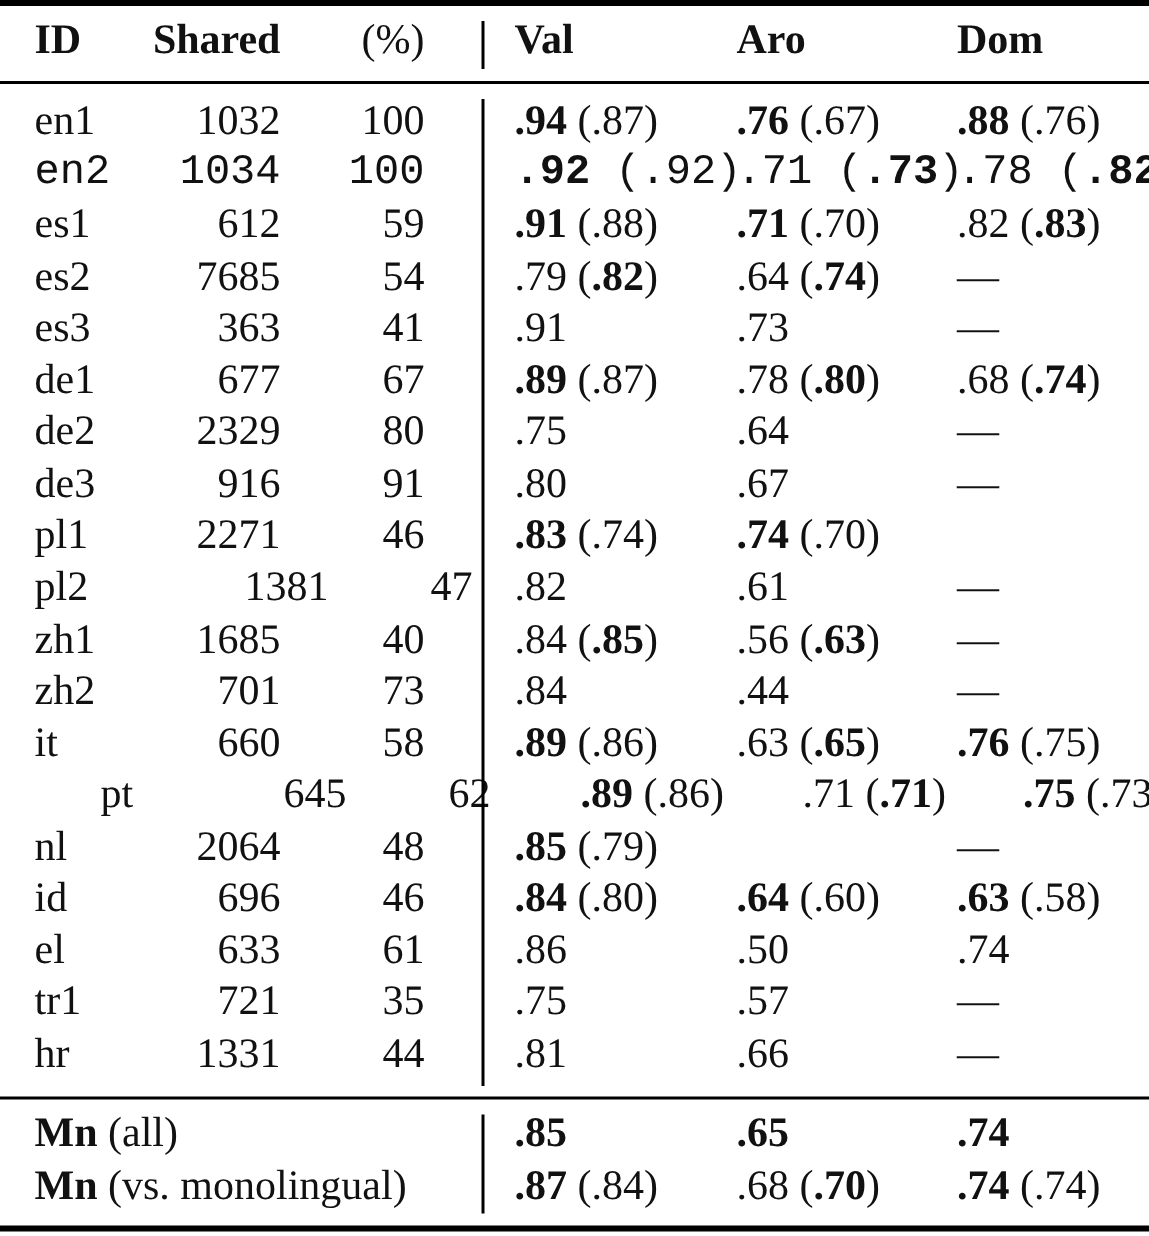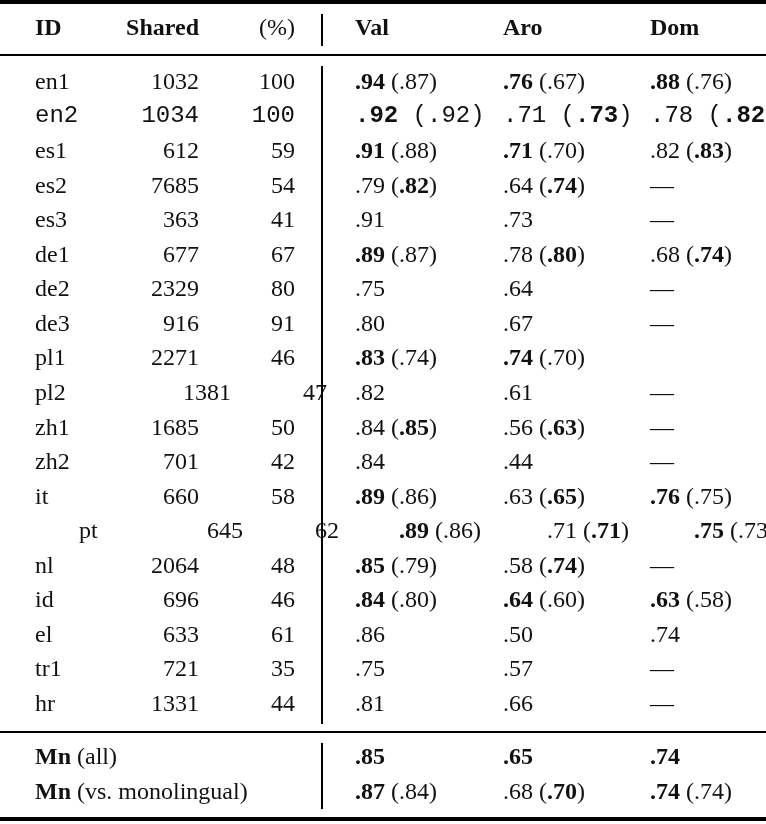--- a/index.html
+++ b/index.html
@@ -11,21 +11,21 @@
   .rule { position: absolute; left: 0; width: 766px; background: #000; }
   .rule.top { top: 0; height: 4px; }
   .rule.mid1 { top: 54px; height: 2px; }
   .rule.mid2 { top: 731px; height: 2px; }
   .rule.bottom { top: 817px; height: 4px; }
   .vline { position: absolute; left: 321px; width: 1.5px; background: #000; }
   .vline.h { top: 14px; height: 32px; }
   .vline.b { top: 66px; height: 658px; }
   .vline.s { top: 743px; height: 66px; }
 
-  .row { position: absolute; left: 12px; width: 750px; height: 34px; font-size: 24px; line-height: 34px; }
+  .row { position: absolute; left: 0; width: 750px; height: 34px; font-size: 28px; line-height: 34px; }
   .cell { position: absolute; top: 0; white-space: nowrap; }
   .c-id { left: 23px; }
   .c-shared { right: 563px; text-align: left; }
   .c-pct { right: 467px; text-align: right; }
   .c-val { left: 343px; }
   .c-aro { left: 491px; }
   .c-dom { left: 638px; }
   .hdr .cell { font-weight: bold; }
   .hdr .c-pct { font-weight: normal; font-style: normal; }
   .b { font-weight: bold; }
@@ -125,29 +125,29 @@
         <span class="cell c-id">pl2</span>
         <span class="cell c-shared">1381</span>
         <span class="cell c-pct">47</span>
         <span class="cell c-val"><span>.82</span></span>
         <span class="cell c-aro"><span>.61</span></span>
         <span class="cell c-dom"><span>—</span></span>
       </div>
       <div class="row" style="top: 409.5px;">
         <span class="cell c-id">zh1</span>
         <span class="cell c-shared">1685</span>
-        <span class="cell c-pct">50</span>
+        <span class="cell c-pct">40</span>
         <span class="cell c-val"><span>.84</span> (<span class="b">.85</span>)</span>
         <span class="cell c-aro"><span>.56</span> (<span class="b">.63</span>)</span>
         <span class="cell c-dom"><span>—</span></span>
       </div>
       <div class="row" style="top: 444.05px;">
         <span class="cell c-id">zh2</span>
         <span class="cell c-shared">701</span>
-        <span class="cell c-pct">42</span>
+        <span class="cell c-pct">73</span>
         <span class="cell c-val"><span>.84</span></span>
         <span class="cell c-aro"><span>.44</span></span>
         <span class="cell c-dom"><span>—</span></span>
       </div>
       <div class="row" style="top: 478.6px;">
         <span class="cell c-id">it</span>
         <span class="cell c-shared">660</span>
         <span class="cell c-pct">58</span>
         <span class="cell c-val"><span class="b">.89</span> (<span>.86</span>)</span>
         <span class="cell c-aro"><span>.63</span> (<span class="b">.65</span>)</span>
@@ -159,21 +159,20 @@
         <span class="cell c-pct">62</span>
         <span class="cell c-val"><span class="b">.89</span> (<span>.86</span>)</span>
         <span class="cell c-aro"><span>.71</span> (<span class="b">.71</span>)</span>
         <span class="cell c-dom"><span class="b">.75</span> (<span>.73</span>)</span>
       </div>
       <div class="row" style="top: 547.7px;">
         <span class="cell c-id">nl</span>
         <span class="cell c-shared">2064</span>
         <span class="cell c-pct">48</span>
         <span class="cell c-val"><span class="b">.85</span> (<span>.79</span>)</span>
-        <span class="cell c-aro"><span>.58</span> (<span class="b">.74</span>)</span>
         <span class="cell c-dom"><span>—</span></span>
       </div>
       <div class="row" style="top: 582.25px;">
         <span class="cell c-id">id</span>
         <span class="cell c-shared">696</span>
         <span class="cell c-pct">46</span>
         <span class="cell c-val"><span class="b">.84</span> (<span>.80</span>)</span>
         <span class="cell c-aro"><span class="b">.64</span> (<span>.60</span>)</span>
         <span class="cell c-dom"><span class="b">.63</span> (<span>.58</span>)</span>
       </div>

